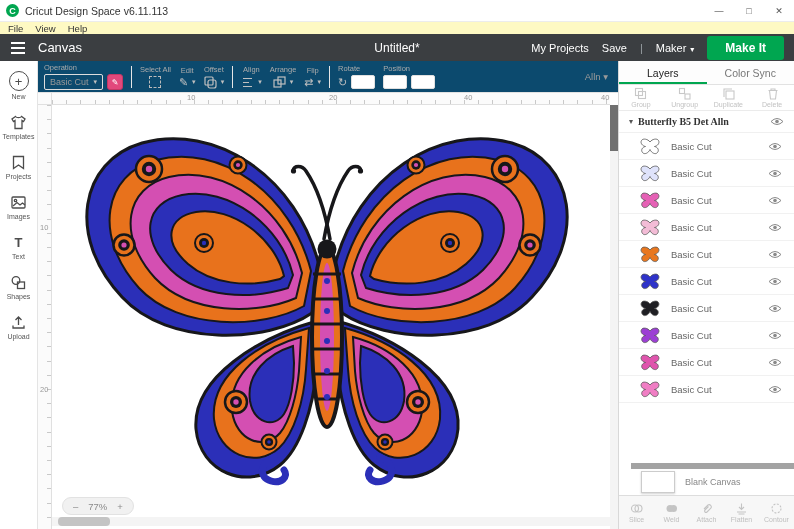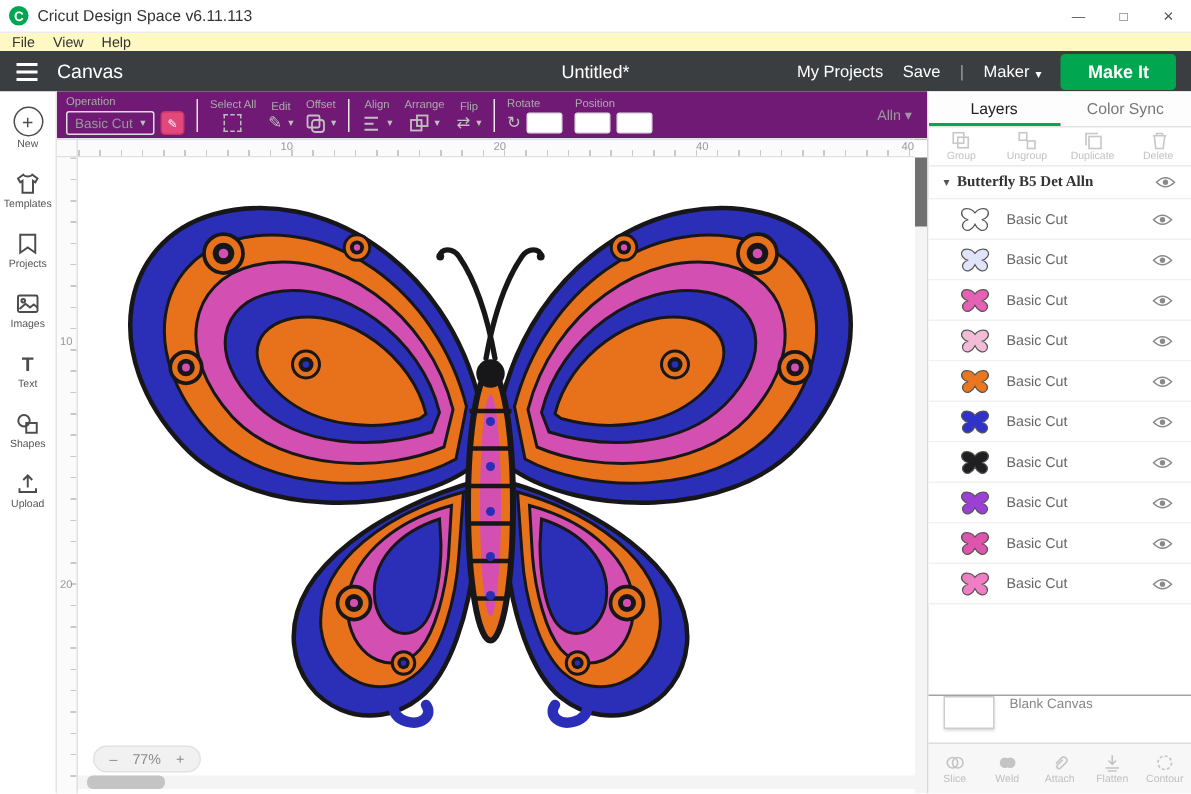--- a/index.html
+++ b/index.html
@@ -28,21 +28,21 @@
   .machine .chev { font-size:8px; }
   .make-it { background:var(--c-green); border-radius:3px; padding:5px 18px; font-size:12px; font-weight:bold; color:#fff; }
 
   
   .leftbar { position:absolute; left:0; top:61px; width:38px; bottom:0; background:#fff; border-right:1px solid #e4e4e4; display:flex; flex-direction:column; align-items:center; padding-top:10px; gap:14px; }
   .lb-item { display:flex; flex-direction:column; align-items:center; gap:2px; color:#555; font-size:7px; }
   .lb-item svg { stroke:#4c4c4c; fill:none; stroke-width:1.3; }
   .new-circle { width:20px; height:20px; border:1.6px solid #4c4c4c; border-radius:50%; display:flex; align-items:center; justify-content:center; font-size:13px; color:#4c4c4c; line-height:1; }
 
   
-  .toolbar { position:absolute; left:38px; top:61px; width:580px; height:32px; background:#701a75; border-bottom:1px solid #e2e2e2; display:flex; align-items:center; padding:2px 6px; gap:8px; }
+  .toolbar { position:absolute; left:38px; top:61px; width:580px; height:32px; background:#0c4a6e; border-bottom:1px solid #e2e2e2; display:flex; align-items:center; padding:2px 6px; gap:8px; }
   .tgroup { display:flex; flex-direction:column; align-items:flex-start; gap:2px; }
   .tgroup.center { align-items:center; }
   .tlabel { font-size:7.5px; color:#ababab; white-space:nowrap; }
   .tcontrol { display:flex; align-items:center; gap:4px; color:#bcbcbc; font-size:9px; }
   .dropdown-box { border:1px solid #ddd; border-radius:2px; padding:2px 5px; font-size:9px; color:#999; display:flex; align-items:center; gap:5px; white-space:nowrap; }
   .swatch { width:16px; height:16px; border-radius:3px; background:var(--c-swatch); border:1px solid #c23764; display:flex; align-items:center; justify-content:center; color:#fff; font-size:8px; }
   .tdivider { width:1px; height:22px; background:#e6e6e6; flex:0 0 auto; }
   .dash-box { width:12px; height:12px; border:1px dashed #bbb; }
   .num-box { width:24px; height:14px; border:1px solid #e0e0e0; border-radius:2px; background:#fff; }
   .chev { font-size:7px; color:#c0c0c0; }
@@ -81,21 +81,21 @@
   .ractions { display:flex; height:26px; border-bottom:1px solid #ebebeb; align-items:center; }
   .raction { flex:1; display:flex; flex-direction:column; align-items:center; gap:1px; font-size:7px; color:#c2c2c2; }
   .raction svg { stroke:#c8c8c8; fill:none; stroke-width:1.1; }
   .group-header { height:22px; display:flex; align-items:center; padding:0 10px; gap:5px; border-bottom:1px solid #f0f0f0; }
   .gh-chev { font-size:8px; color:#555; }
   .gh-title { font-size:10px; font-weight:bold; color:#333; flex:1; white-space:nowrap; overflow:hidden;font-family:Liberation Serif, serif; }
   .layer-row { height:27px; display:flex; align-items:center; padding:0 12px 0 20px; border-bottom:1px solid #f1f1f1; background:#fff; }
   .layer-thumb { width:22px; height:18px; flex:0 0 auto; }
   .layer-label { font-size:9.5px; color:#666; margin-left:10px; flex:1; }
   .eye-icon { flex:0 0 auto; }
-  .blank-row { position:absolute; left:0; right:0; bottom:34px; height:32px; display:flex; padding:0 10px; border-top:1px solid #a3a3a3; background:#fff; }
+  .blank-row { position:absolute; left:12px; right:0; bottom:34px; height:32px; display:flex; align-items:center; padding:0 10px; border-top:6px solid #a3a3a3; background:#fff; }
   .blank-swatch { width:34px; height:22px; background:#fff; border:1px solid #ccc; box-shadow:0 1px 2px rgba(0,0,0,.18); }
   .blank-label { font-size:9px; color:#888; margin-left:10px; }
   .rbottom { position:absolute; left:0; right:0; bottom:0; height:34px; background:#f7f7f7; border-top:1px solid #ddd; display:flex; align-items:center; }
   .rb-item { flex:1; display:flex; flex-direction:column; align-items:center; gap:1px; font-size:7px; color:#bfbfbf; }
   .rb-item svg { stroke:#c4c4c4; fill:none; stroke-width:1.1; }
 
   
   .c-blue { fill:var(--c-blue); } .c-orange { fill:var(--c-orange); } .c-magenta { fill:var(--c-magenta); } .c-black { fill:var(--c-black); }
   .s-black { stroke:var(--c-black); } .s-blue { stroke:var(--c-blue); }
 </style>

